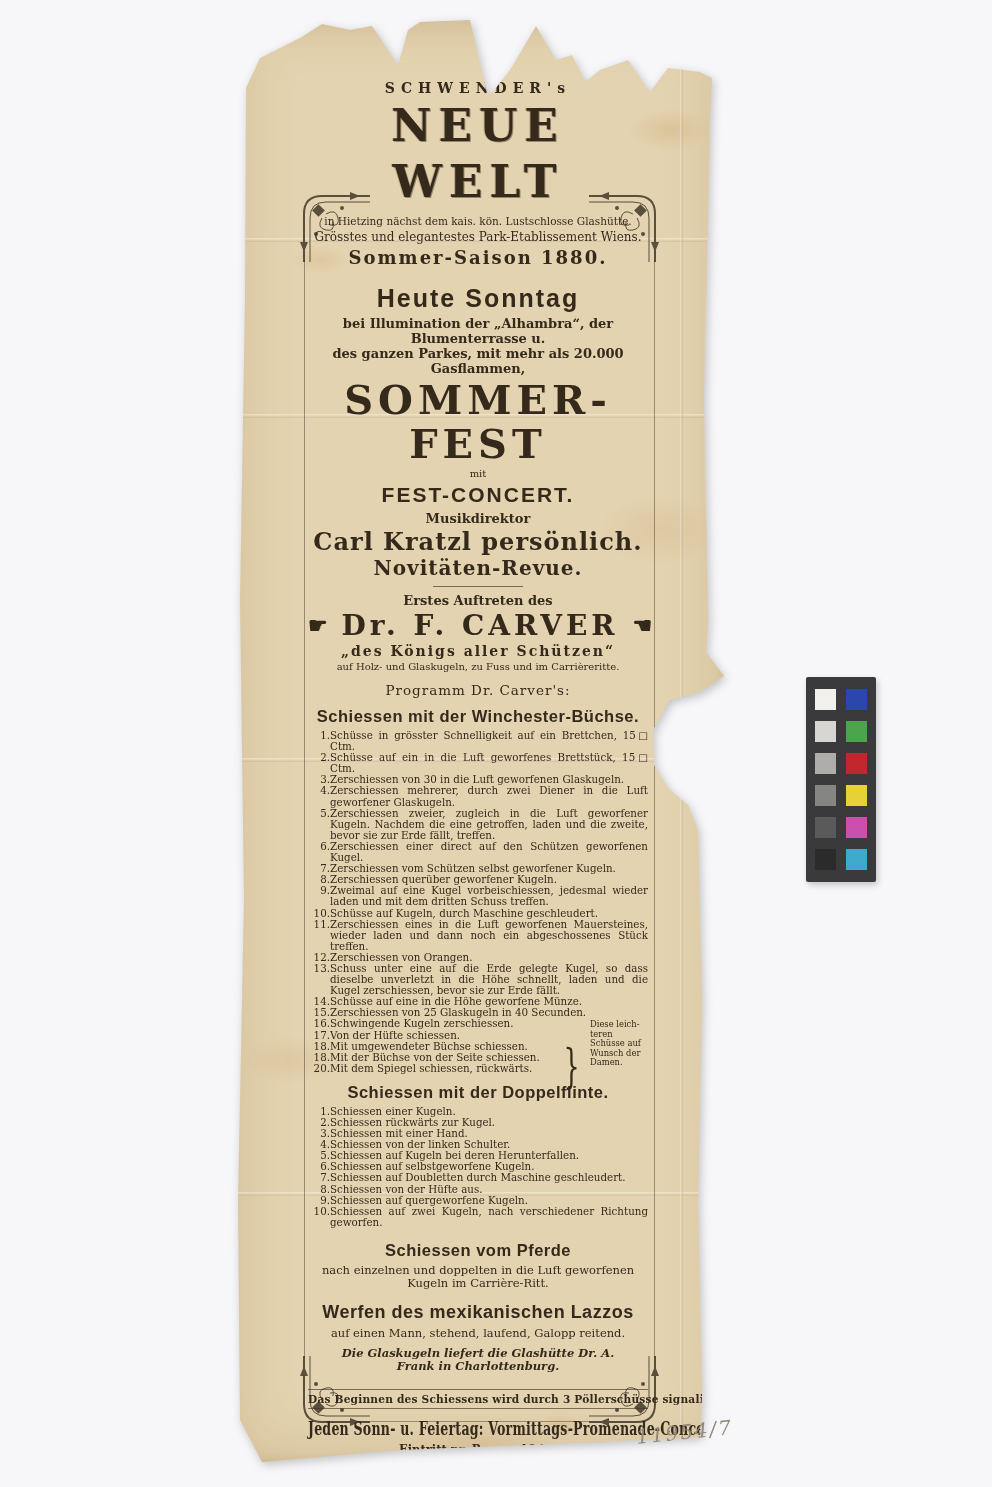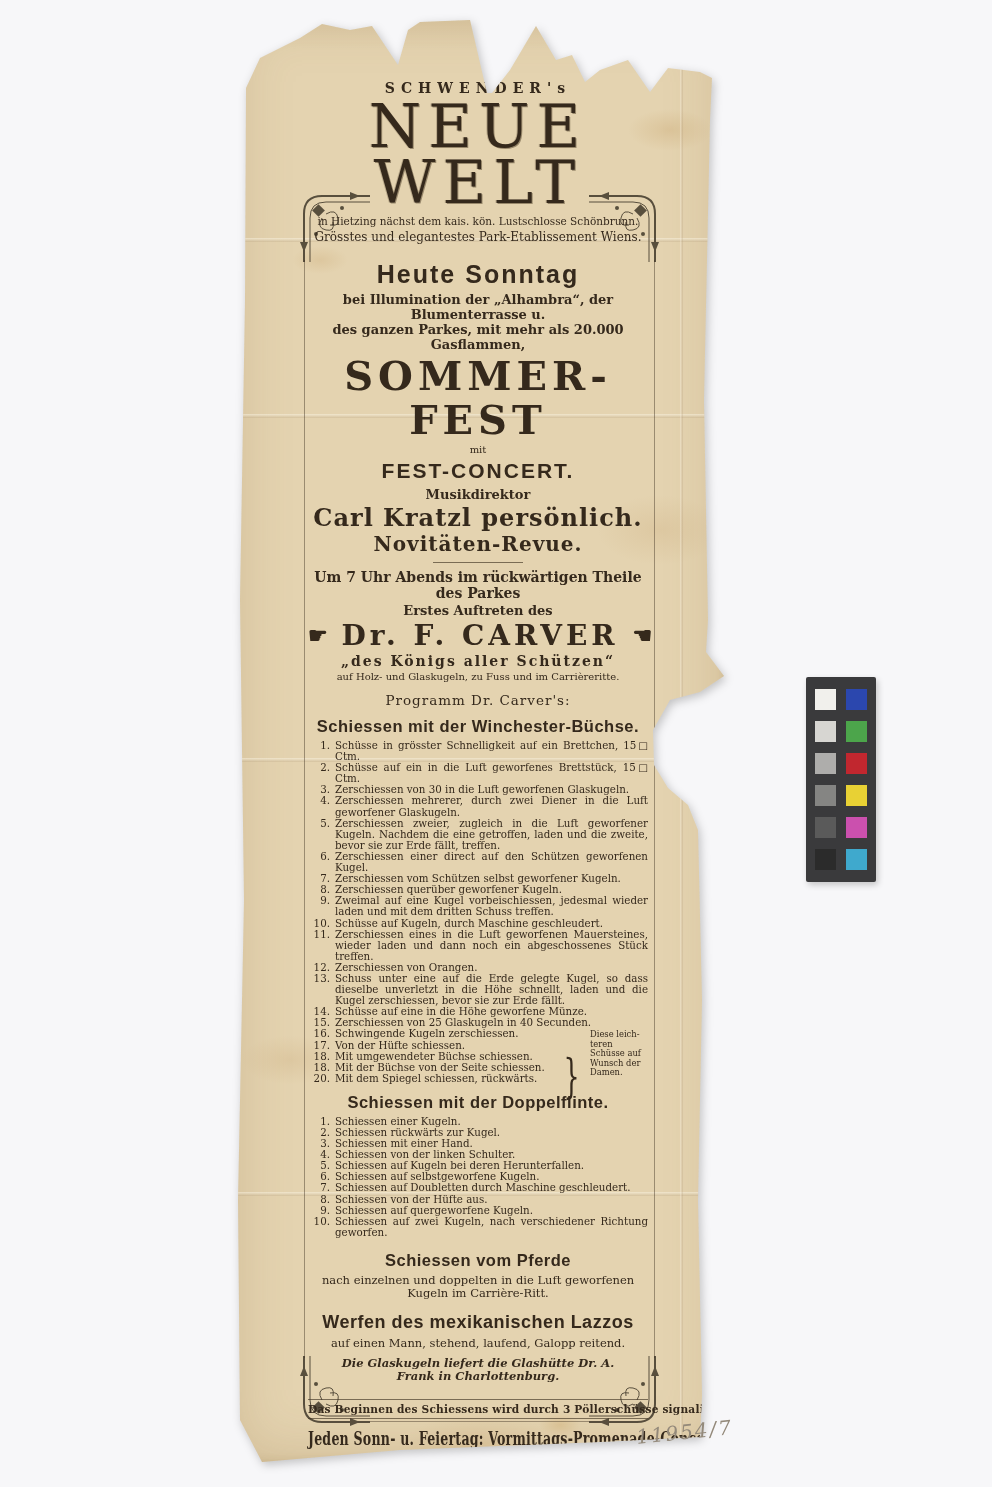--- a/index.html
+++ b/index.html
@@ -32,21 +32,21 @@
 
   
   .frame-line{position:absolute;background:var(--faint);}
   .corner{position:absolute;width:70px;height:70px;opacity:.85;}
   .corner svg{width:70px;height:70px;display:block;}
   .c-tr{transform:scaleX(-1);} .c-bl{transform:scaleY(-1);} .c-br{transform:scale(-1,-1);}
 
   
   .content{position:relative;margin-left:78px;width:340px;text-align:center;z-index:3;}
   .owner{padding-top:70px;font-size:14px;font-weight:bold;letter-spacing:6px;}
-  .big-title{font-size:60px;line-height:56px;font-weight:normal;letter-spacing:7px;margin-top:2px;
+  .big-title{font-size:44px;line-height:56px;font-weight:bold;letter-spacing:7px;margin-top:2px;
     text-shadow:1px 1px 0 rgba(60,45,25,.45), -1px 0 0 rgba(60,45,25,.25);}
   .sub1{font-size:10.5px;margin-top:5px;}
   .sub2{font-size:12px;font-weight:normal;margin-top:3px;}
   .season{font-size:18px;font-weight:bold;letter-spacing:2px;margin-top:3px;}
   .day{font-family:"Liberation Sans",sans-serif;font-size:25px;font-weight:bold;letter-spacing:2px;margin-top:16px;}
   .illum{font-size:13px;font-weight:bold;line-height:15px;margin-top:3px;}
   .fest{font-size:40px;font-weight:bold;letter-spacing:5px;line-height:44px;margin-top:2px;}
   .mit{font-size:10px;margin-top:2px;}
   .concert{font-family:"Liberation Sans",sans-serif;font-size:21px;font-weight:bold;letter-spacing:2px;line-height:30px;margin-top:1px;}
   .mdir{font-size:13px;font-weight:bold;margin-top:1px;}
@@ -57,21 +57,21 @@
   .firstapp{font-size:13px;font-weight:bold;margin-top:2px;}
   .carver{font-size:28px;font-weight:bold;letter-spacing:4px;line-height:30px;margin-top:2px;white-space:nowrap;}
   .hand{font-size:22px;letter-spacing:0;vertical-align:2px;}
   .epithet{font-size:14px;font-weight:bold;letter-spacing:2px;margin-top:2px;}
   .detail{font-size:10px;margin-top:2px;}
   .program-label{font-size:13.5px;letter-spacing:1px;margin-top:10px;}
   .sec-head{font-family:"Liberation Sans",sans-serif;font-size:16.5px;font-weight:bold;letter-spacing:.5px;margin-top:9px;margin-bottom:4px;}
   .list{position:relative;text-align:left;font-size:10.3px;line-height:11.1px;}
   .item{display:flex;}
   .item .num{width:22px;text-align:right;flex:0 0 22px;}
-  .item .txt{flex:1;margin-left:5px;text-align:justify;}
+  .item .txt{flex:1;text-align:justify;}
   .side-note{position:absolute;right:-2px;bottom:6px;width:60px;font-size:8.4px;line-height:9.6px;text-align:left;}
   .brace{position:absolute;right:62px;bottom:2px;font-size:46px;transform:scaleX(.55);color:var(--ink);font-weight:normal;}
   .pferde-text,.lazzos-text{font-size:11.5px;line-height:13px;margin-top:2px;}
   .supplier{font-size:11.5px;line-height:13px;font-weight:bold;font-style:italic;margin:7px auto 16px;width:310px;}
   .signal{margin-top:10px;border-top:1px solid var(--rule);border-bottom:1px solid var(--rule);
     padding:3px 0 3px;font-size:10.6px;font-weight:bold;white-space:nowrap;letter-spacing:.2px;}
   .concert-line{font-size:12.6px;font-weight:bold;margin-top:12px;white-space:nowrap;transform:scaleY(1.45);letter-spacing:.2px;}
   .admission{font-size:11.5px;font-weight:bold;margin-top:6px;transform:scaleY(1.2);}
 
   
@@ -144,35 +144,35 @@
         </svg>
       </div>
       <div class="frame-line" style="left:74px;top:250px;width:1px;height:1098px"></div>
       <div class="frame-line" style="left:424px;top:250px;width:1px;height:1098px"></div>
       <div class="frame-line" style="left:140px;top:186px;width:219px;height:1;opacity:.5"></div>
       <div class="frame-line" style="left:140px;top:1411px;width:219px;height:1px"></div>
 
       <div class="content">
         <div class="owner">SCHWENDER's</div>
         <div class="big-title">NEUE WELT</div>
-        <div class="sub1">in Hietzing nächst dem kais. kön. Lustschlosse Schönbrunn.</div>
+        <div class="sub1">in Hietzing nächst dem kais. kön. Lustschlosse Glashütte.</div>
         <div class="sub2">Grösstes und elegantestes Park-Etablissement Wiens.</div>
+        <div class="season">Sommer-Saison 1880.</div>
 
         <div class="day">Heute Sonntag</div>
         <div class="illum">bei Illumination der „Alhambra“, der Blumenterrasse u.</div>
         <div class="illum" style="margin-top:0">des ganzen Parkes, mit mehr als 20.000 Gasflammen,</div>
         <div class="fest">SOMMER-FEST</div>
         <div class="mit">mit</div>
         <div class="concert">FEST-CONCERT.</div>
         <div class="mdir">Musikdirektor</div>
         <div class="conductor">Carl Kratzl persönlich.</div>
         <div class="revue">Novitäten-Revue.</div>
         <div class="divider"></div>
 
-        <div class="timeline">Um 7 Uhr Abends im rückwärtigen Theile des Parkes</div>
         <div class="firstapp">Erstes Auftreten des</div>
         <div class="carver"><span class="hand">☛</span> <span>Dr. F. CARVER</span> <span class="hand">☚</span></div>
         <div class="epithet">„des Königs aller Schützen“</div>
         <div class="detail">auf Holz- und Glaskugeln, zu Fuss und im Carrièreritte.</div>
         <div class="program-label">Programm Dr. Carver's:</div>
 
         <div class="sec-head">Schiessen mit der Winchester-Büchse.</div>
         <div class="list">
           <div>
               <div class="item">

